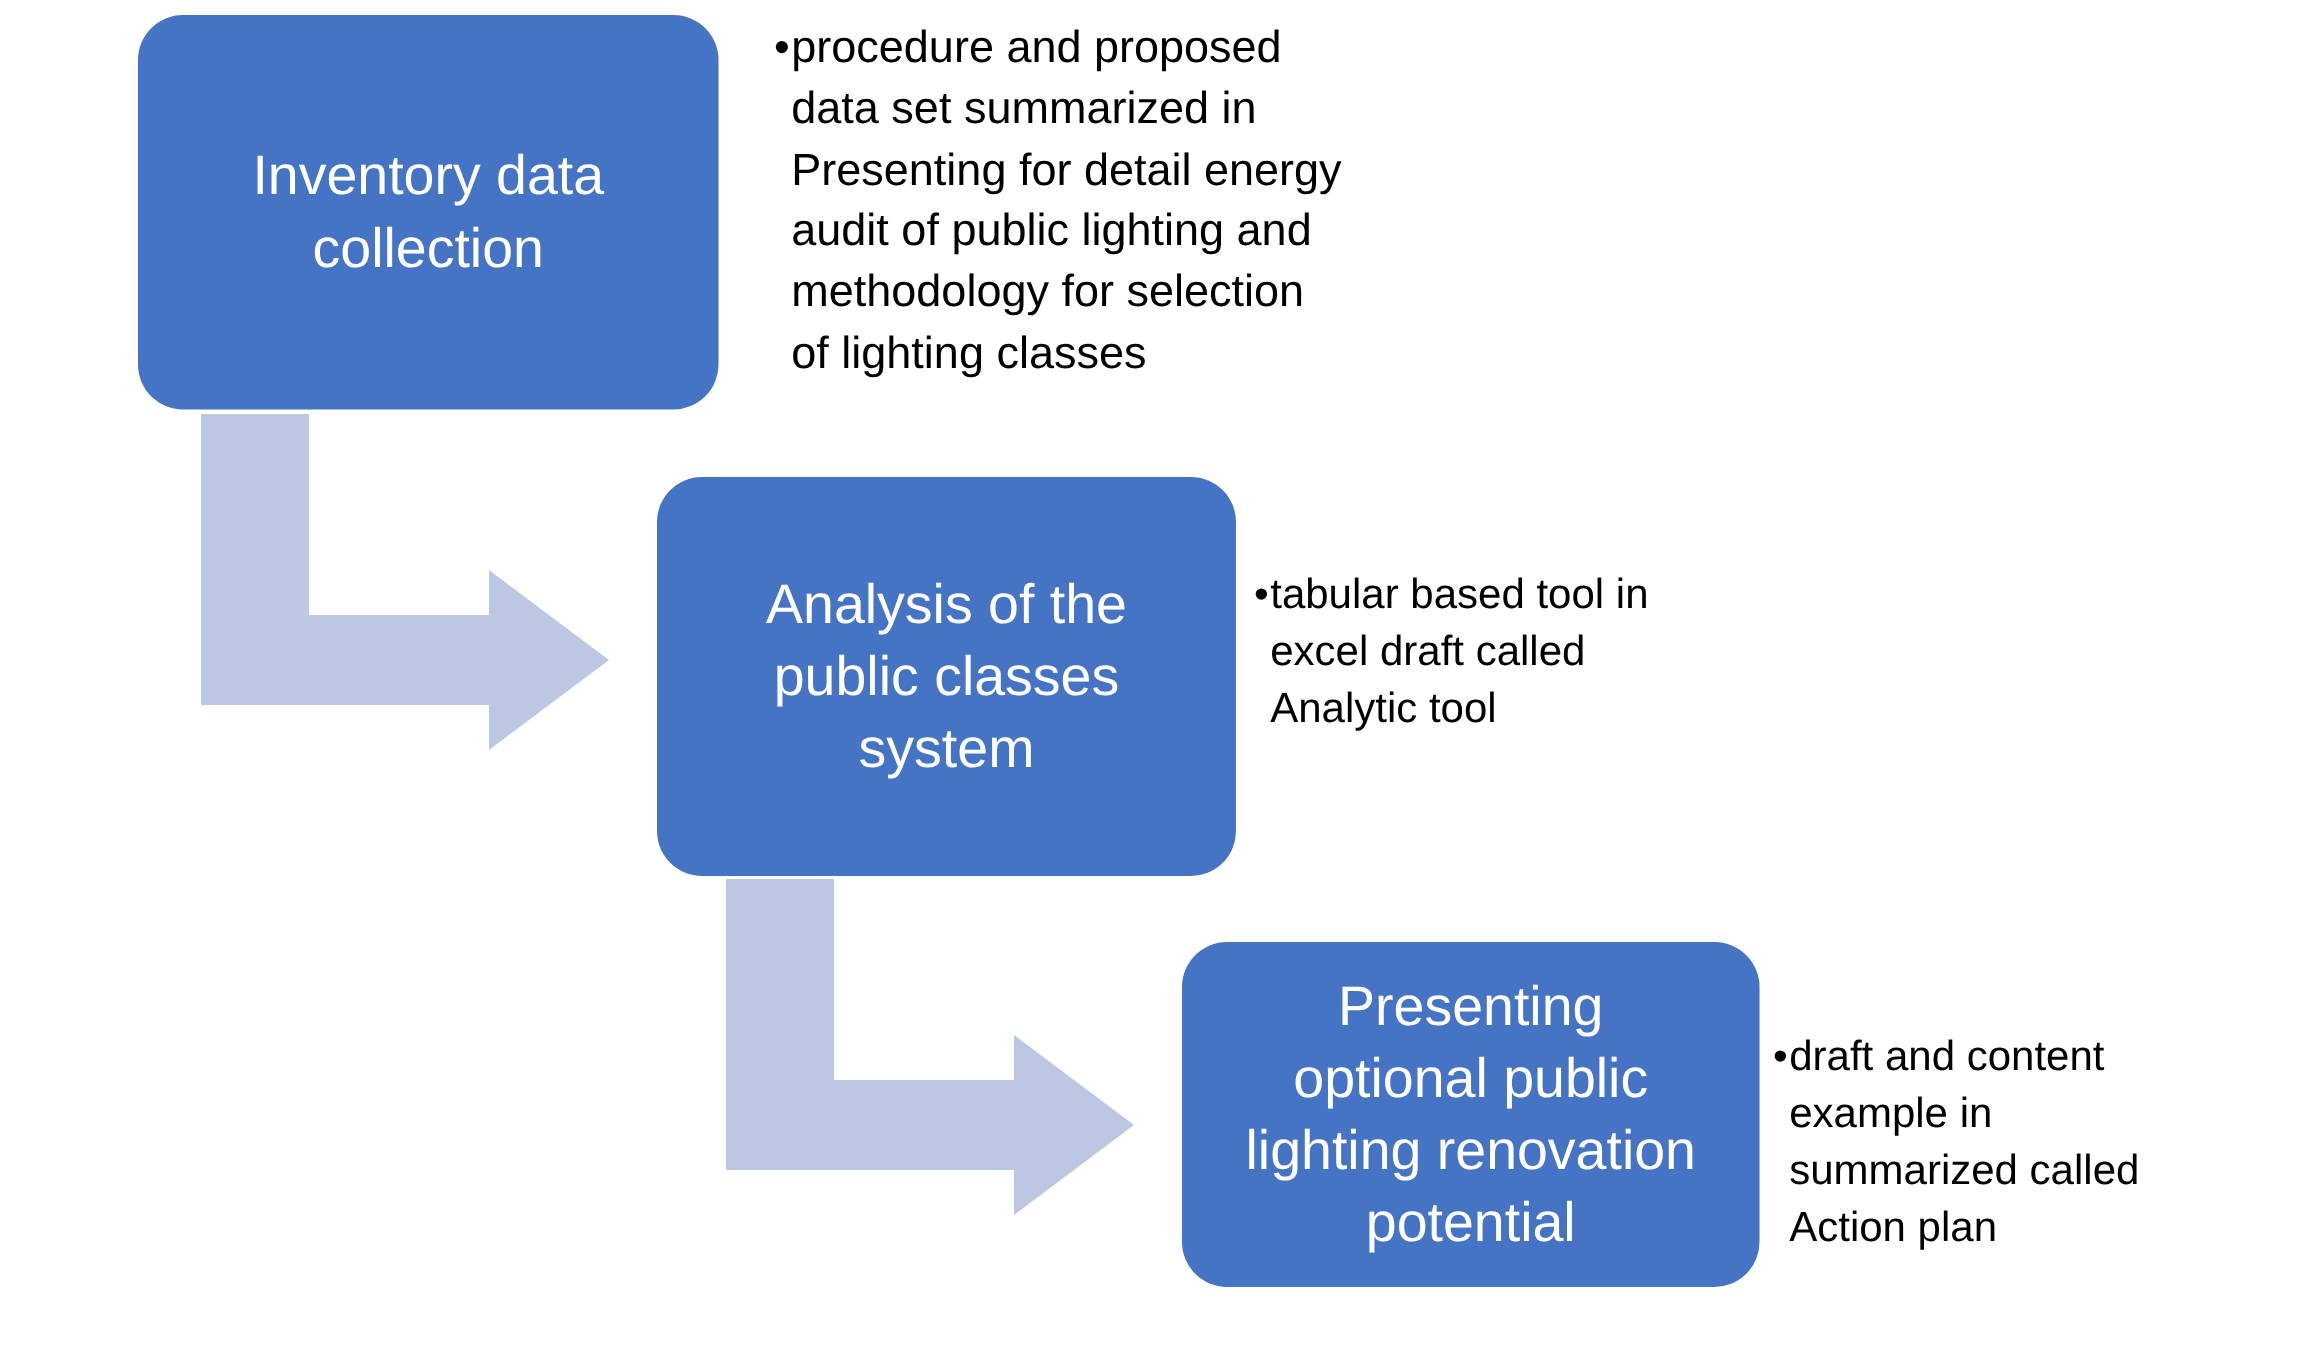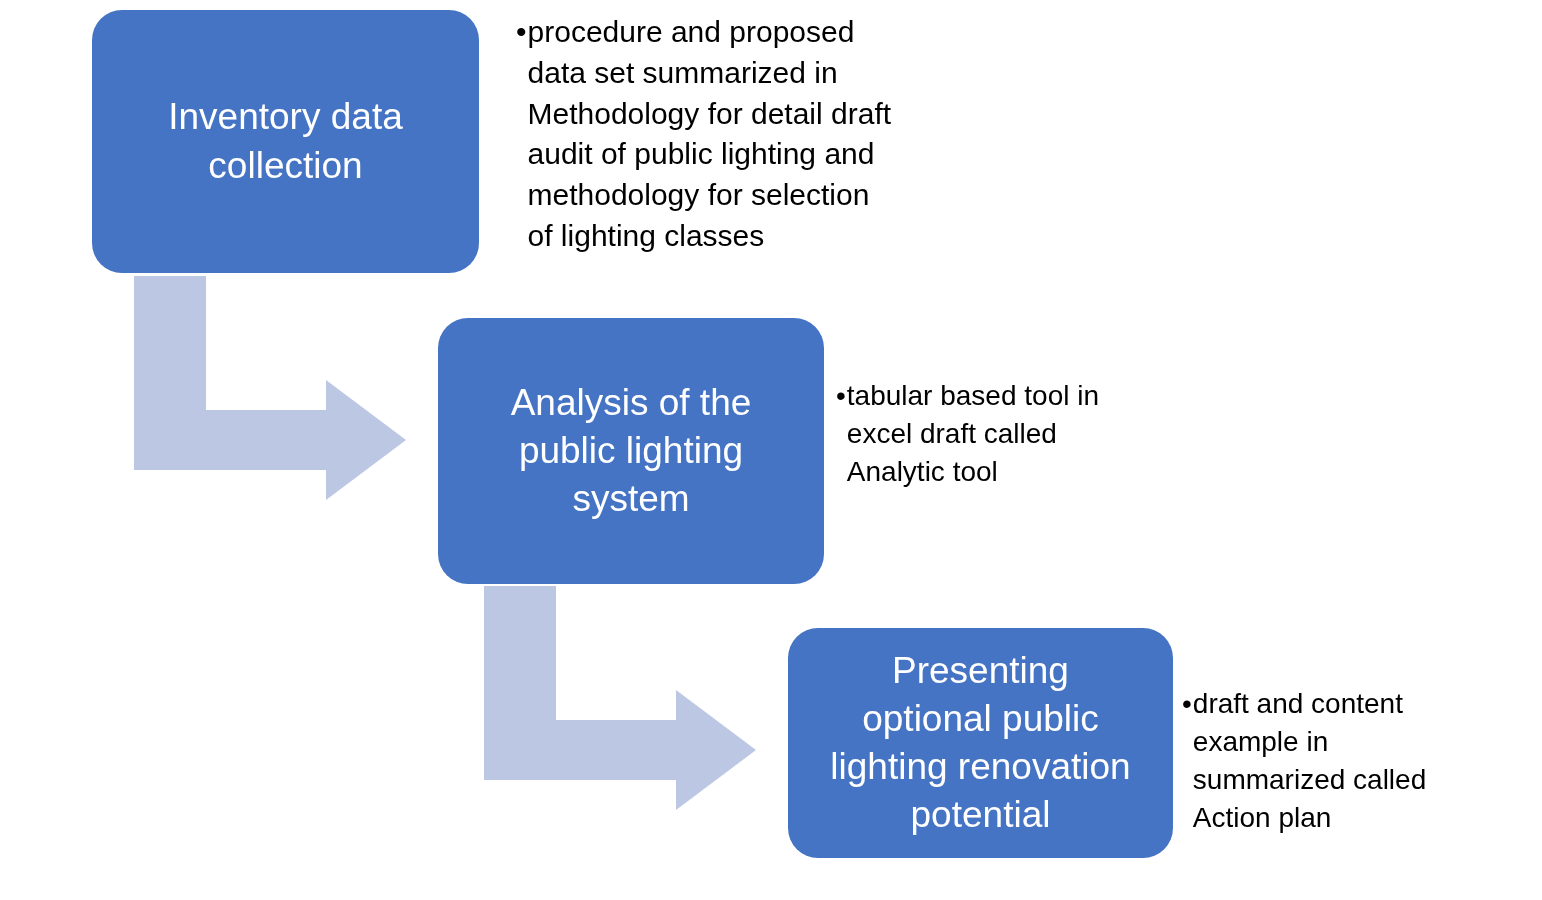--- a/index.html
+++ b/index.html
@@ -82,31 +82,31 @@
 <div id="canvas">
 
   <div class="proc-box" id="box-1">
     <span class="box-text">Inventory data
 collection</span>
   </div>
 
   <div class="note" id="note-1">
     <div class="note-row">
       <span class="bullet-dot">•</span>
-      <span class="note-text">procedure and proposed data set summarized in Methodology for detail draft audit of public lighting and methodology for selection of lighting classes</span>
+      <span class="note-text">procedure and proposed data set summarized in Presenting for detail energy audit of public lighting and methodology for selection of lighting classes</span>
     </div>
   </div>
 
   <svg class="elbow-arrow" id="arrow-1" viewBox="0 0 280 232" preserveAspectRatio="none">
     <path d="M 4 0 L 76 0 L 76 134 L 196 134 L 196 104 L 276 164 L 196 224 L 196 194 L 4 194 Z" fill="#BCC8E3"></path>
   </svg>
 
   <div class="proc-box" id="box-2">
     <span class="box-text">Analysis of the
-public lighting
+public classes
 system</span>
   </div>
 
   <div class="note" id="note-2">
     <div class="note-row">
       <span class="bullet-dot">•</span>
       <span class="note-text">tabular based tool in excel draft called Analytic tool</span>
     </div>
   </div>
 

